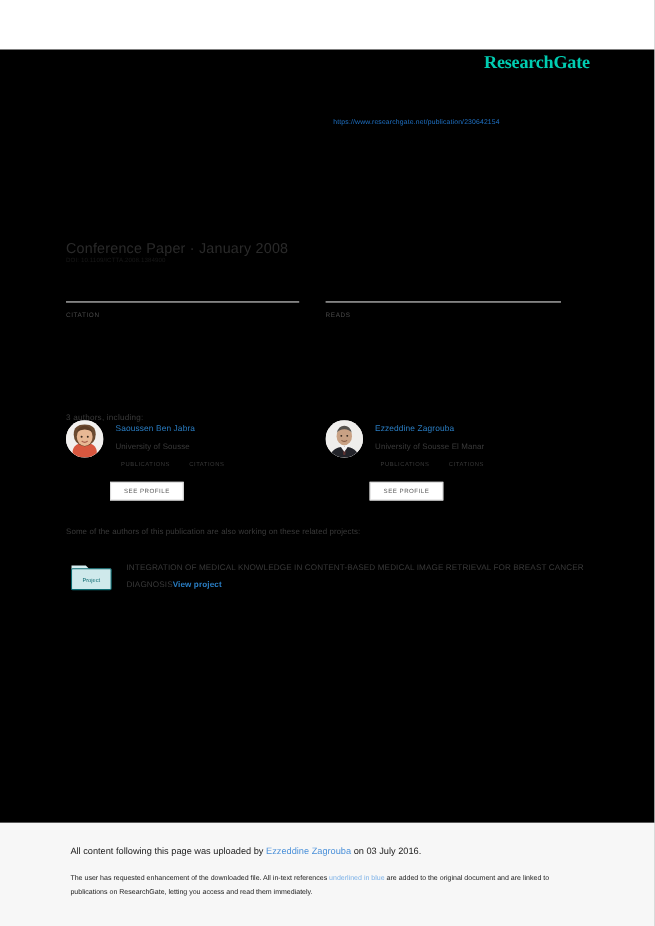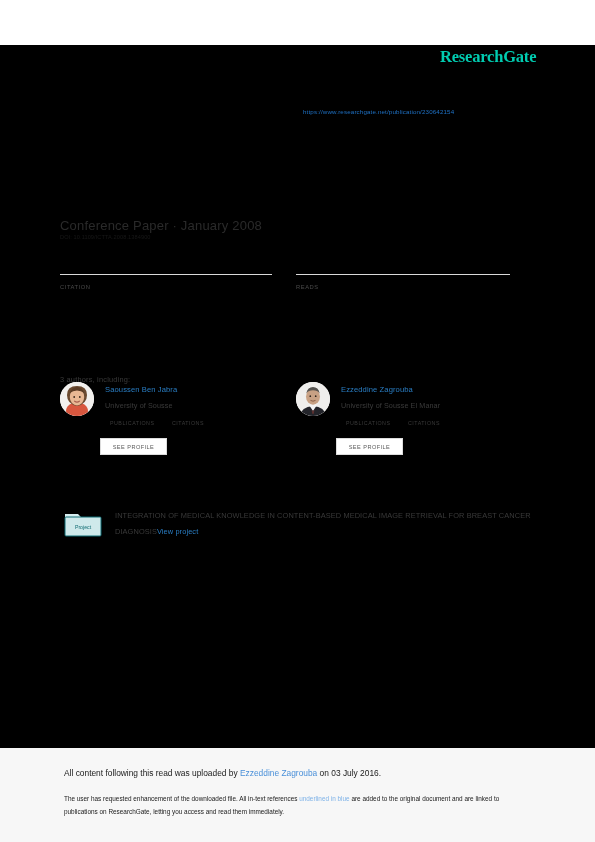--- a/index.html
+++ b/index.html
@@ -233,21 +233,21 @@
     position: absolute;
     left: 55px; top: 0px;
     width: 425px;
     font-size: 7.4px;
     line-height: 16px;
     letter-spacing: 0.1px;
     color: #3a3a3a;
   }
   .view-project {
     color: #2a7ec4;
-    font-weight: normal;
+    font-weight: bold;
     cursor: pointer;
     white-space: nowrap;
   }
 
   
   .footer-line1 {
     position: absolute;
     left: 64px; top: 768px;
     width: 470px;
     font-size: 8.4px;
@@ -332,29 +332,30 @@
     </div>
     <div class="author-name">Ezzeddine Zagrouba</div>
     <div class="author-affil">University of Sousse El Manar</div>
     <div class="metric-num pubs"></div>
     <div class="metric pubs">PUBLICATIONS</div>
     <div class="metric-num cits"></div>
     <div class="metric cits">CITATIONS</div>
     <div class="see-profile">SEE PROFILE</div>
   </div>
 
+  <div class="projects-heading">Some of the authors of this publication are also working on these related projects:</div>
 
   <div class="project-row">
     <div class="folder-icon">
       <svg width="38" height="28" viewBox="0 0 38 28" xmlns="http://www.w3.org/2000/svg">
         <path d="M1 4 h13 l3 3 h20 v3 H1 z" fill="#d6eef0"></path>
         <rect x="1" y="7" width="36" height="19" rx="1" fill="#cfe9eb" stroke="#0e6b72" stroke-width="1"></rect>
         <text x="19" y="19" font-family="Liberation Sans, sans-serif" font-size="5.2" fill="#0e6b72" text-anchor="middle">Project</text>
       </svg>
     </div>
     <div class="project-text"><span>INTEGRATION OF MEDICAL KNOWLEDGE IN CONTENT-BASED MEDICAL IMAGE RETRIEVAL FOR BREAST CANCER DIAGNOSIS</span><span class="view-project">View project</span></div>
   </div>
 
-  <div class="footer-line1"><span>All content following this read was uploaded by </span><span class="link">Ezzeddine Zagrouba</span><span> on 03 July 2016.</span></div>
+  <div class="footer-line1"><span>All content following this page was uploaded by </span><span class="link">Ezzeddine Zagrouba</span><span> on 03 July 2016.</span></div>
 
   <div class="footer-line2"><span>The user has requested enhancement of the downloaded file. All in-text references </span><span class="link-blue">underlined in blue</span><span> are added to the original document and are linked to publications on ResearchGate, letting you access and read them immediately.</span></div>
 
 </div>
 
 </body></html>

